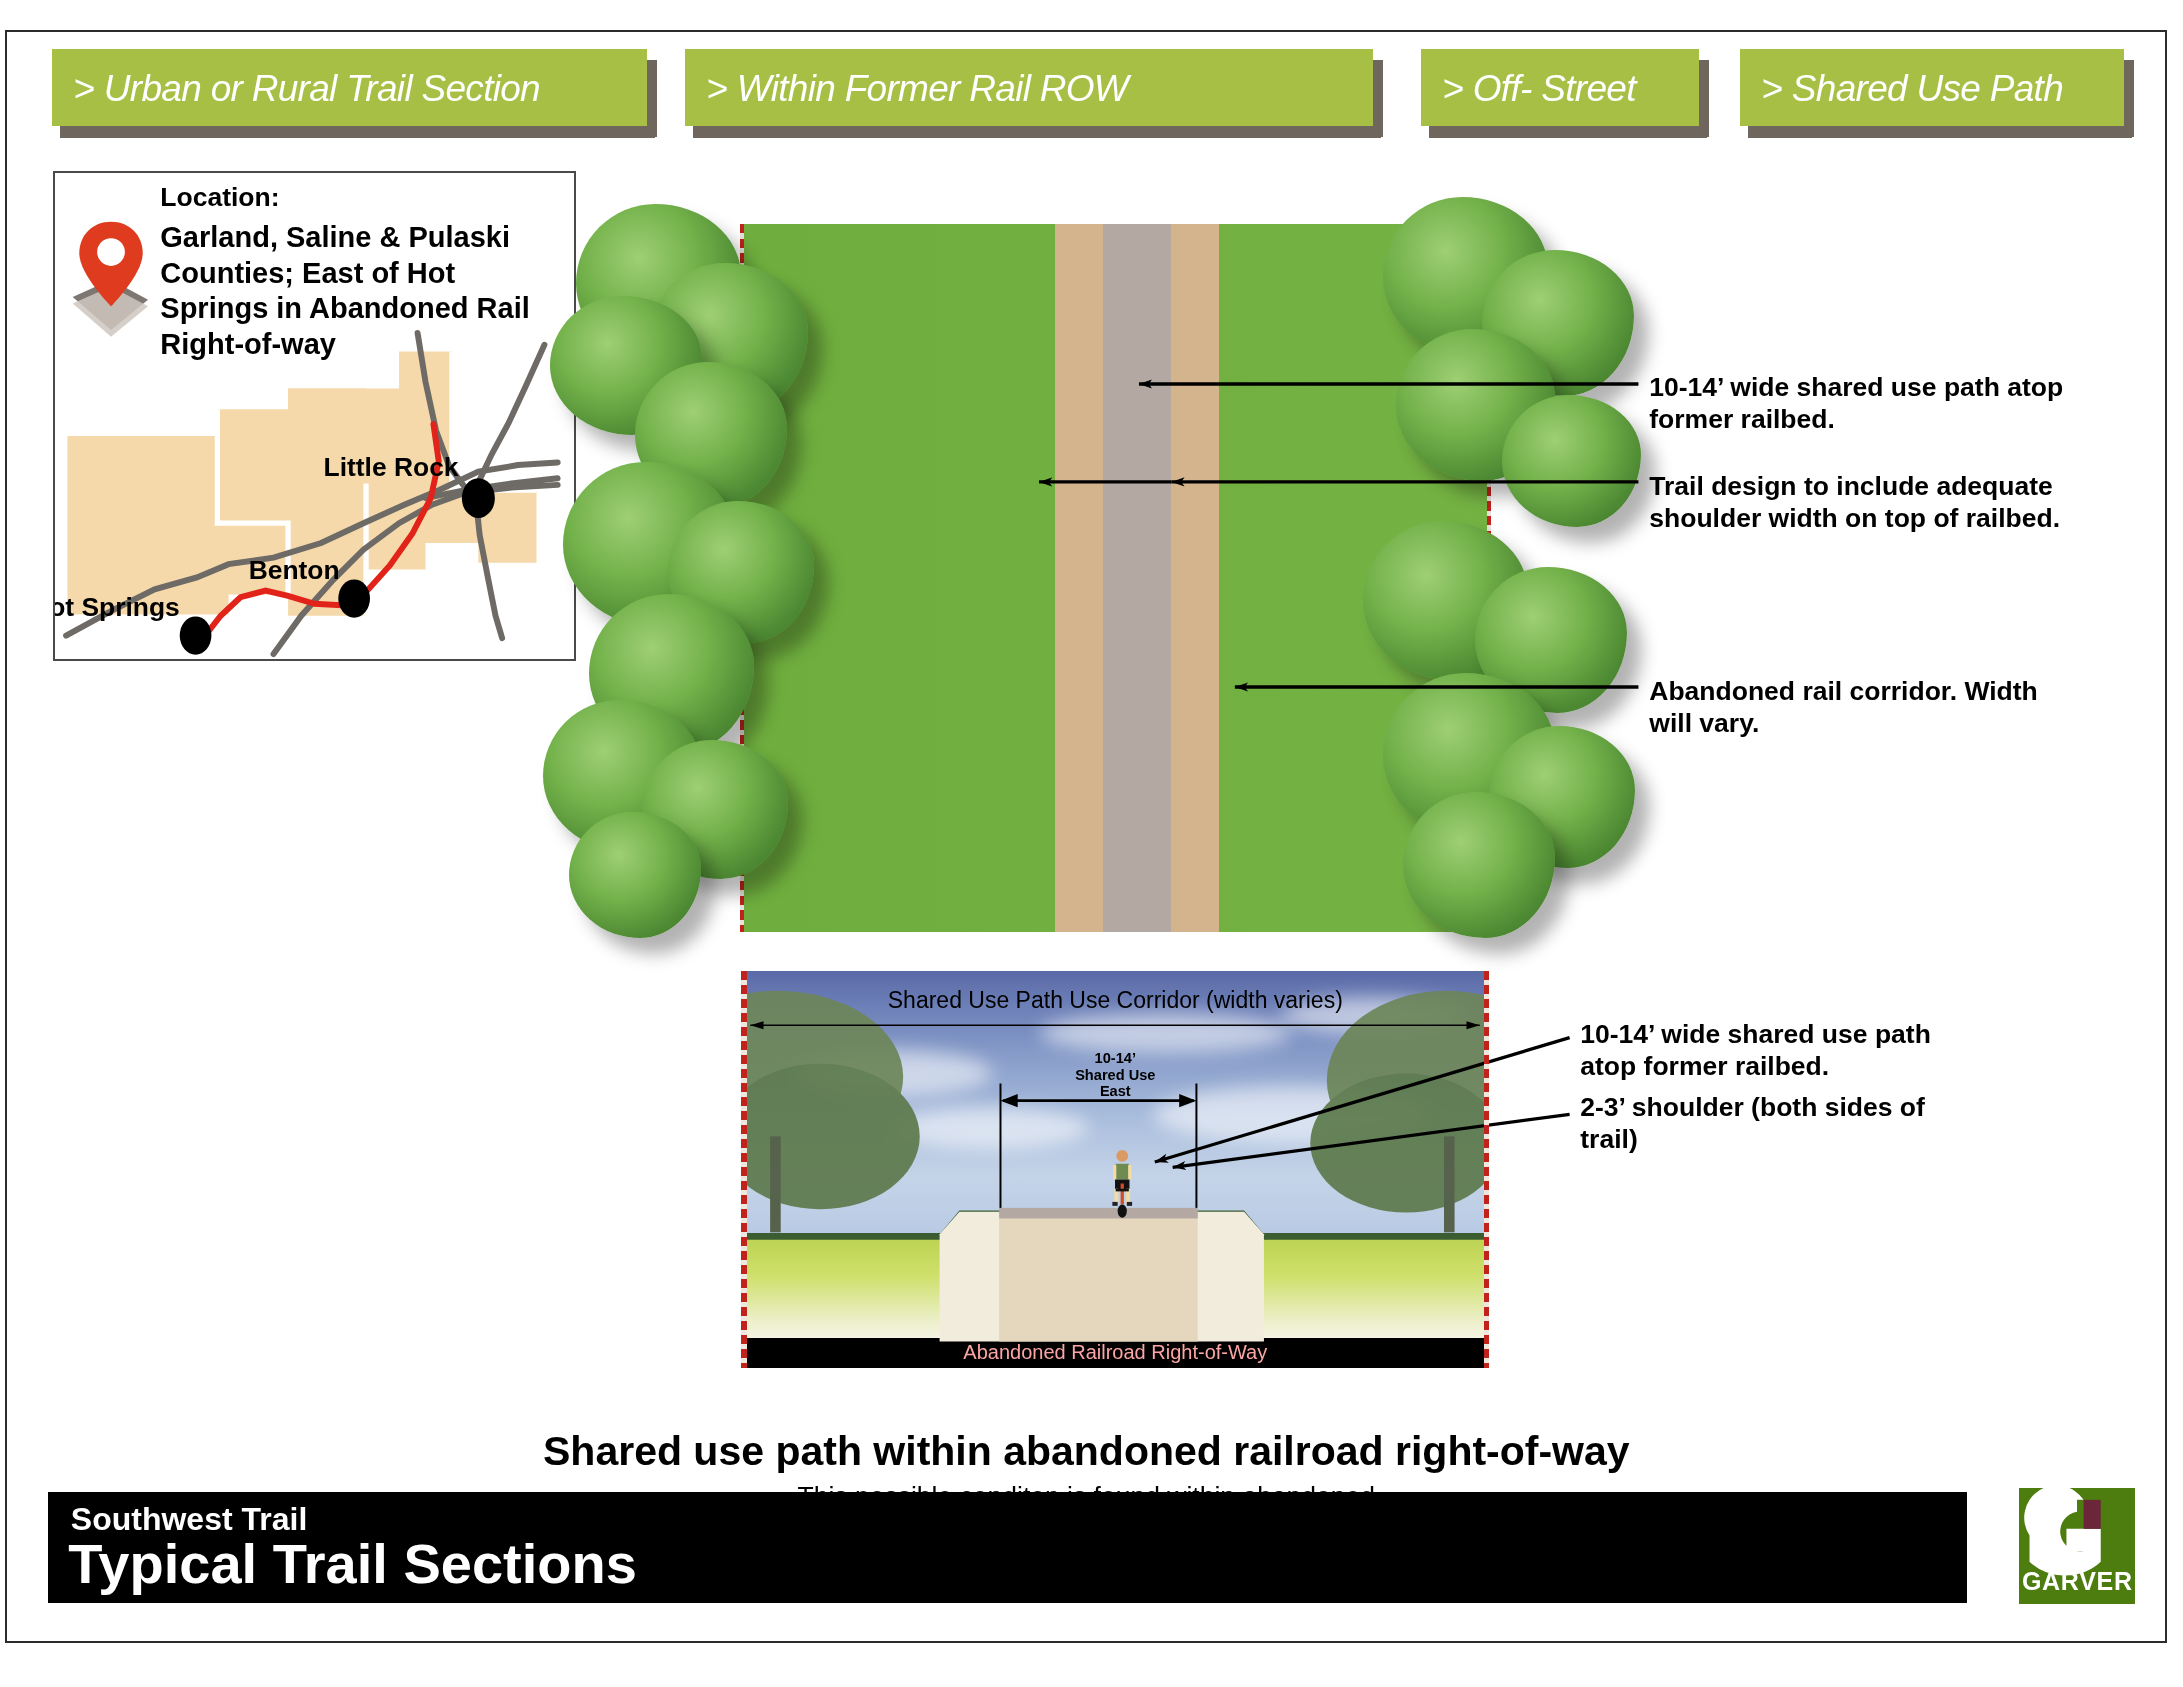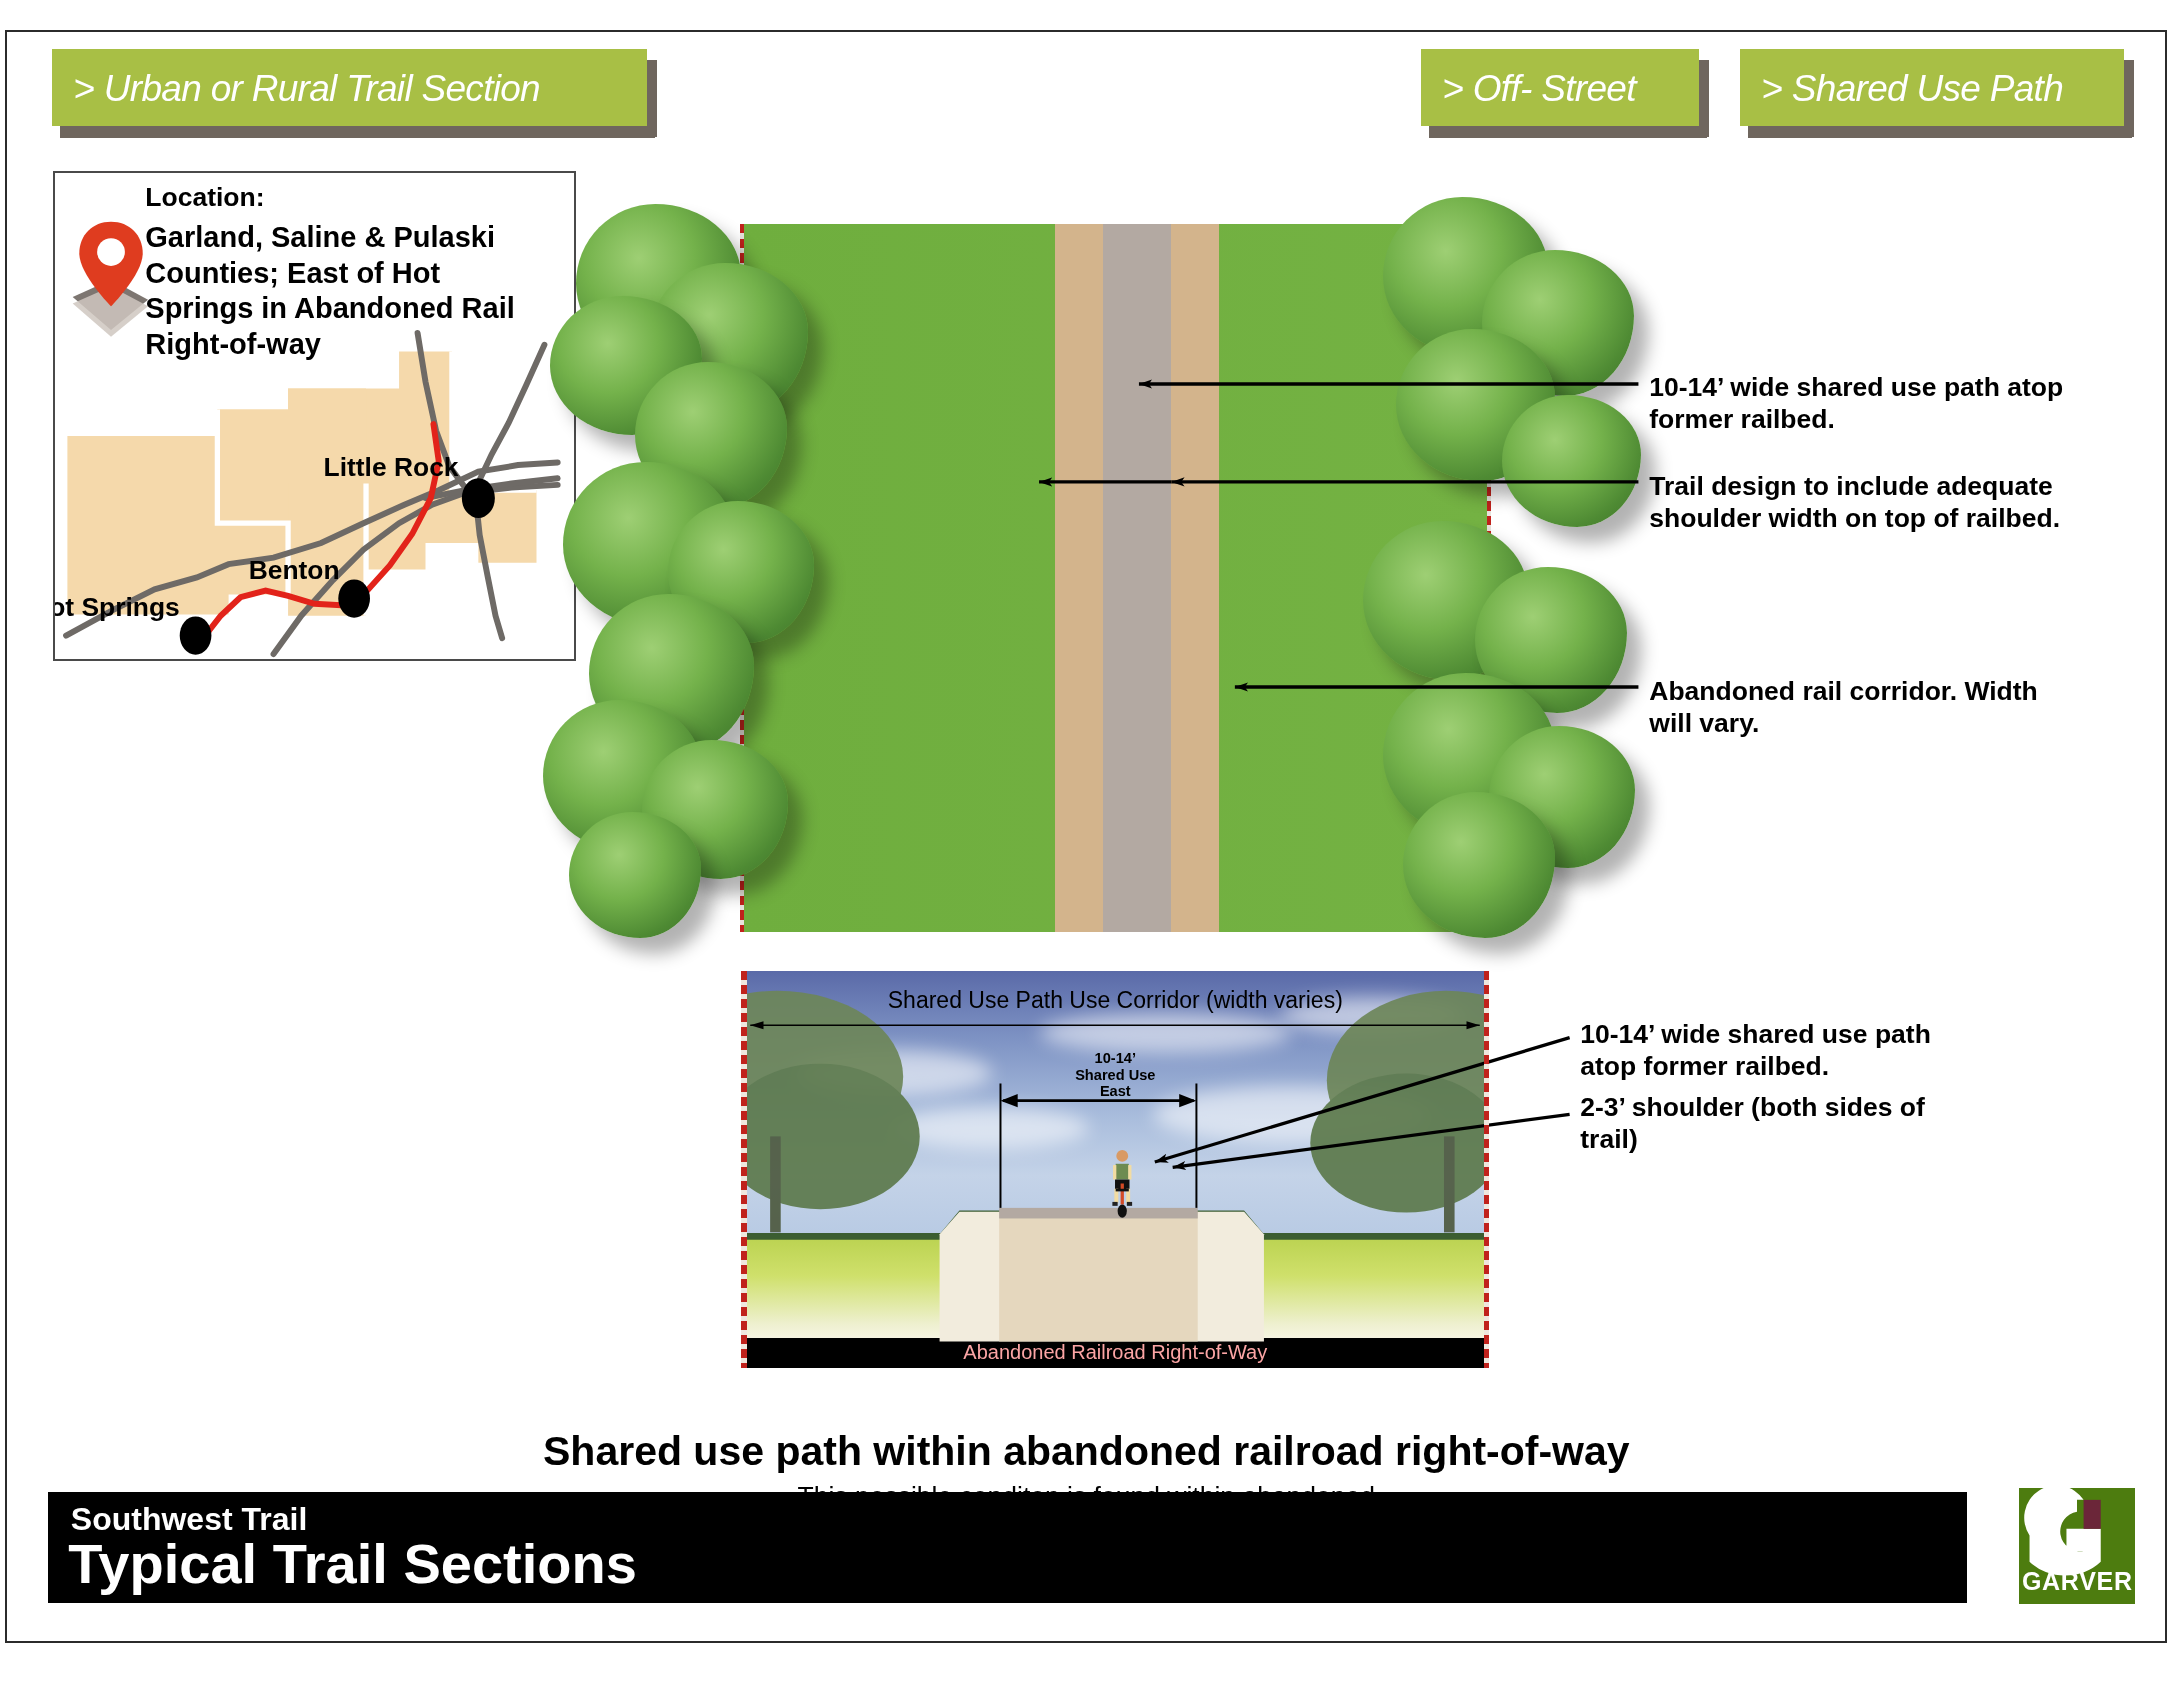--- a/index.html
+++ b/index.html
@@ -17,21 +17,21 @@
             font-stretch:condensed;white-space:nowrap;letter-spacing:-0.7px;line-height:1;}
 
   .tab1{left:45px;top:17px;width:595px;}
   .tab2{left:678px;top:17px;width:688px;}
   .tab3{left:1414px;top:17px;width:278px;}
   .tab4{left:1733px;top:17px;width:384px;}
 
   
   .locpanel{position:absolute;left:46px;top:139px;width:523px;height:490px;border:2px solid #4a4a4a;background:#fff;box-sizing:border-box;overflow:hidden;}
   .loc-pin{position:absolute;left:14.6px;top:46px;width:86px;height:119px;}
-  .loc-text{position:absolute;left:90px;top:9.3px;width:410px;}
+  .loc-text{position:absolute;left:105px;top:9.3px;width:410px;}
   .loc-label{font-size:26.5px;font-weight:700;color:#000;font-family:"Liberation Sans Narrow","Liberation Sans",sans-serif;font-stretch:condensed;line-height:1.18;}
   .loc-body{font-size:29px;font-weight:700;color:#000;font-family:"Liberation Sans Narrow","Liberation Sans",sans-serif;font-stretch:condensed;line-height:1.24;margin-top:6px;}
   .map-svg{position:absolute;left:0;top:152px;width:519px;height:333px;}
   .city-label{font-family:"Liberation Sans Narrow","Liberation Sans",sans-serif;font-stretch:condensed;font-weight:700;font-size:40px;fill:#000;}
 
   
   .plan{position:absolute;left:734px;top:192px;width:748px;height:708px;}
   .plan .grass{position:absolute;left:0;top:0;width:100%;height:100%;background:linear-gradient(90deg,#6fae3e 0%,#74b243 100%);}
   .plan .shoulderL{position:absolute;left:42.0%;top:0;width:6.4%;height:100%;background:#d3b48c;}
   .plan .shoulderR{position:absolute;left:57.4%;top:0;width:6.4%;height:100%;background:#d3b48c;}
@@ -94,20 +94,25 @@
 <body>
 
 <div class="page">
 
   <div class="tabs">
     <div class="tab tab1">
       <div class="rshadow"></div>
       <div class="shadow"></div>
       <div class="txt">&gt; Urban or Rural Trail Section</div>
     </div>
+    <div class="tab tab2">
+      <div class="rshadow"></div>
+      <div class="shadow"></div>
+      <div class="txt">&gt; Within Former Rail ROW</div>
+    </div>
     <div class="tab tab3">
       <div class="rshadow"></div>
       <div class="shadow"></div>
       <div class="txt">&gt; Off- Street</div>
     </div>
     <div class="tab tab4">
       <div class="rshadow"></div>
       <div class="shadow"></div>
       <div class="txt">&gt; Shared Use Path</div>
     </div>

